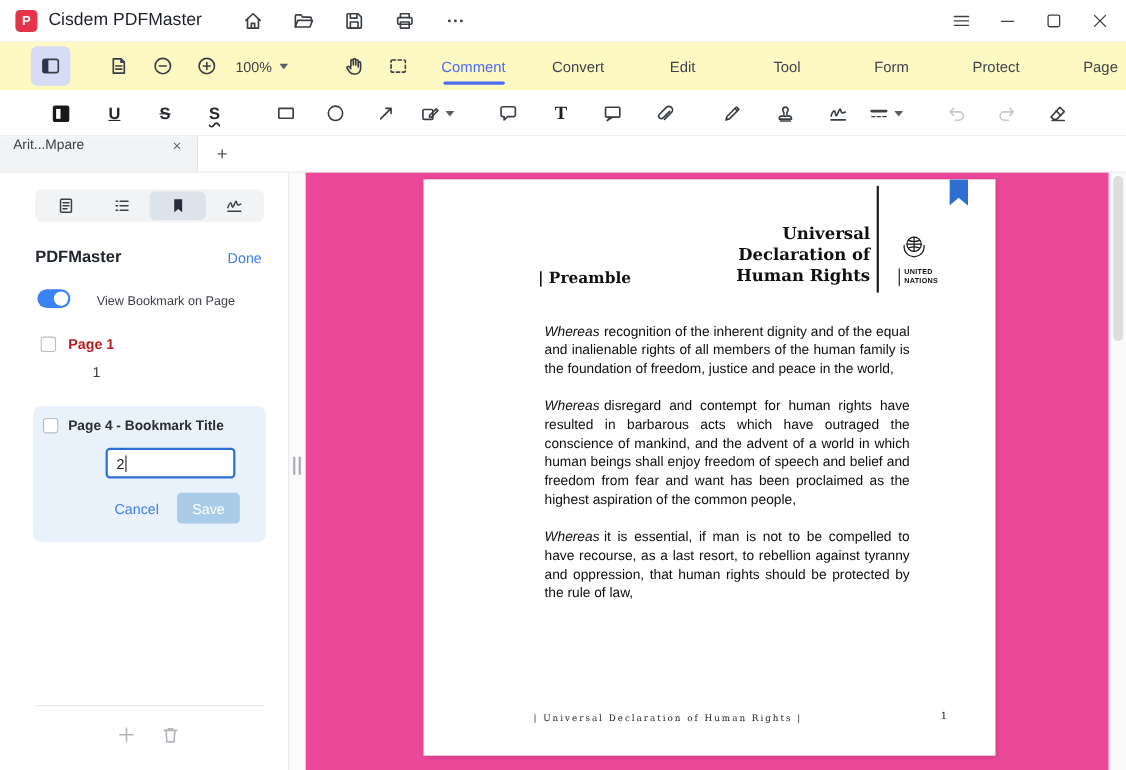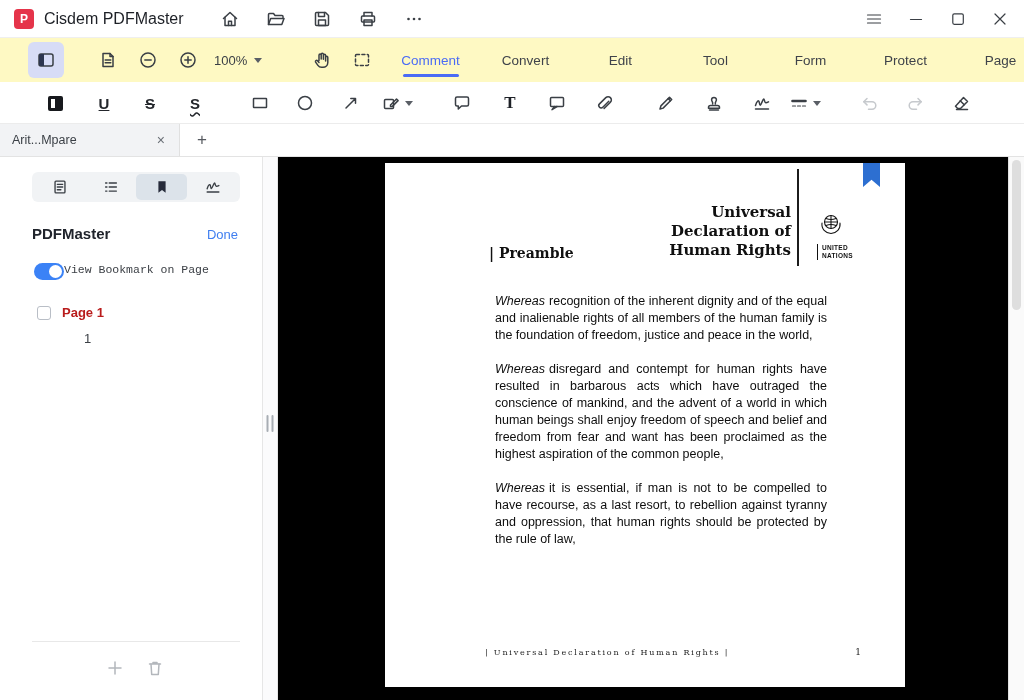--- a/index.html
+++ b/index.html
@@ -42,37 +42,37 @@
   .u-ic { text-decoration:underline; }
   .s-ic { text-decoration:line-through; }
   .sq-ic { text-decoration:underline; text-decoration-style:wavy; text-underline-offset:3px; }
   .t-ic { font-family:"Liberation Serif",serif; font-size:17px; font-weight:700; color:#1d2026; }
   .hl-ic { width:15px; height:15px; background:#17191d; border-radius:2px; position:relative; }
   .hl-ic::after { content:''; position:absolute; left:3px; top:3px; width:4px; height:9px; background:#fff; }
 
   
   .tabbar { position:relative; height:33px; background:#fff; border-bottom:1px solid #e3e3e3; }
   .doc-tab { position:absolute; left:0; top:0; width:180px; height:32px; background:#f2f3f5; border-right:1px solid #e0e0e0;
-             display:flex; align-items:center; padding:0 12px; }
+             display:flex; align-items:flex-start; padding:0 12px; }
   .doc-tab .lbl { flex:1; font-size:12.5px; color:#3a3f45; white-space:nowrap; overflow:hidden; }
   .doc-tab .x { font-size:14px; color:#6a6f76; padding:0 2px; }
   .new-tab { position:absolute; left:186px; top:0; width:32px; height:32px; display:flex; align-items:center; justify-content:center;
              font-size:17px; color:#55595f; }
 
   
   .content { display:flex; height:543px; }
 
   .sidebar { position:relative; width:262px; background:#fff; flex:none; }
   .seg { position:absolute; left:32px; top:15px; width:208px; height:30px; background:#f1f3f5; border-radius:6px;
          display:flex; padding:2px; }
   .seg-btn { flex:1; display:flex; align-items:center; justify-content:center; border-radius:5px; }
   .seg-btn.active { background:#dce3ea; }
   .sb-head { position:absolute; left:32px; top:68px; font-size:15px; font-weight:700; color:#20242c; }
   .done { position:absolute; right:24px; top:70px; font-size:13px; color:#3f7ef0; }
-  .toggle-row { position:absolute; left:34px; top:106px; display:flex; align-items:flex-start; gap:0;font-family:Liberation Mono, monospace; }
+  .toggle-row { position:absolute; left:34px; top:106px; display:flex; align-items:flex-end; gap:24px; }
   .toggle { width:30px; height:17px; border-radius:9px; background:#3b82f6; position:relative; flex:none; }
   .toggle .knob { position:absolute; right:2px; top:2px; width:13px; height:13px; border-radius:50%; background:#fff; }
   .toggle-lbl { font-size:11.5px; color:#3c4046; }
   .chk { width:14px; height:14px; border:1.5px solid #b9bec6; border-radius:3px; background:#fff; flex:none; }
   .bm-row { position:absolute; left:37px; top:148px; display:flex; align-items:center; gap:11px; }
   .bm-lbl { font-size:13px; font-weight:600; color:#b91c1c; }
   .bm-page { position:absolute; left:84px; top:174px; font-size:13px; color:#3c4046; }
 
   .edit-box { position:absolute; left:30px; top:212px; width:212px; height:124px; background:#e9f1fa; border-radius:8px; }
   .edit-row { position:absolute; left:9px; top:11px; display:flex; align-items:center; gap:9px; }
@@ -84,21 +84,21 @@
   .save-btn { position:absolute; left:131px; top:79px; width:57px; height:28px; background:#a9cce9; border:none; border-radius:4px;
               color:#fff; font-size:13px; font-family:"Liberation Sans",sans-serif; }
   .sb-div { position:absolute; left:32px; right:22px; top:484px; border-top:1px solid #e8e8e8; }
   .sb-bottom { position:absolute; left:104px; top:500px; display:flex; gap:18px; }
   .sb-bot-btn { width:22px; height:22px; display:flex; align-items:center; justify-content:center; }
 
   .splitter { width:16px; flex:none; background:#fbfbfc; border-left:1px solid #e6e6e6; border-right:1px solid #e6e6e6; position:relative; }
   .sp-handle { position:absolute; top:258px; left:50%; transform:translateX(-50%); display:flex; gap:3px; }
   .sp-handle i { display:block; width:2px; height:17px; background:#a8adb3; border-radius:1px; }
 
-  .docarea { flex:1; position:relative; background:#000000; overflow:hidden; }
+  .docarea { flex:1; position:relative; background:#ec4899; overflow:hidden; }
   .page { position:absolute; left:107px; top:6px; width:520px; height:524px; background:#fff;
           box-shadow:0 1px 4px rgba(0,0,0,0.18); }
   .ribbon { position:absolute; left:478px; top:0; width:17px; height:24px; background:#2d6fd1;
             clip-path:polygon(0 0,100% 0,100% 100%,50% 70%,0 100%); }
   .vrule { position:absolute; left:412px; top:6px; width:1.5px; height:97px; background:#1c1c1c; }
   .doc-title { position:absolute; right:114px; top:40px; text-align:right; font-family:"DejaVu Serif",serif;
                font-weight:700; font-size:15px; line-height:19px; color:#101010; }
   .un-logo { position:absolute; left:430px; top:46px; width:50px; }
   .un-text { margin-top:3px; margin-left:2px; padding-left:4px; border-left:1px solid #111; font-size:6.5px; font-weight:700;
              line-height:8px; letter-spacing:0.3px; color:#111; }
@@ -378,20 +378,32 @@
         </div>
         <span class="toggle-lbl">View Bookmark on Page</span>
       </div>
 
       <div class="bm-row">
         <span class="chk"></span>
         <span class="bm-lbl">Page 1</span>
       </div>
       <div class="bm-page">1</div>
 
+      <div class="edit-box">
+        <div class="edit-row">
+          <span class="chk"></span>
+          <span class="edit-lbl">Page 4 - Bookmark Title</span>
+        </div>
+        <div class="edit-input">
+          <span>2</span>
+          <span class="caret-bar"></span>
+        </div>
+        <span class="cancel-link">Cancel</span>
+        <button class="save-btn">Save</button>
+      </div>
 
       <div class="sb-div"></div>
       <div class="sb-bottom">
         <div class="sb-bot-btn">
           <svg class="ic mut" width="20" height="20" viewBox="0 0 20 20">
             <path d="M10 4 v12 M4 10 h12"></path>
           </svg>
         </div>
         <div class="sb-bot-btn">
           <svg class="ic mut" width="20" height="20" viewBox="0 0 20 20">

